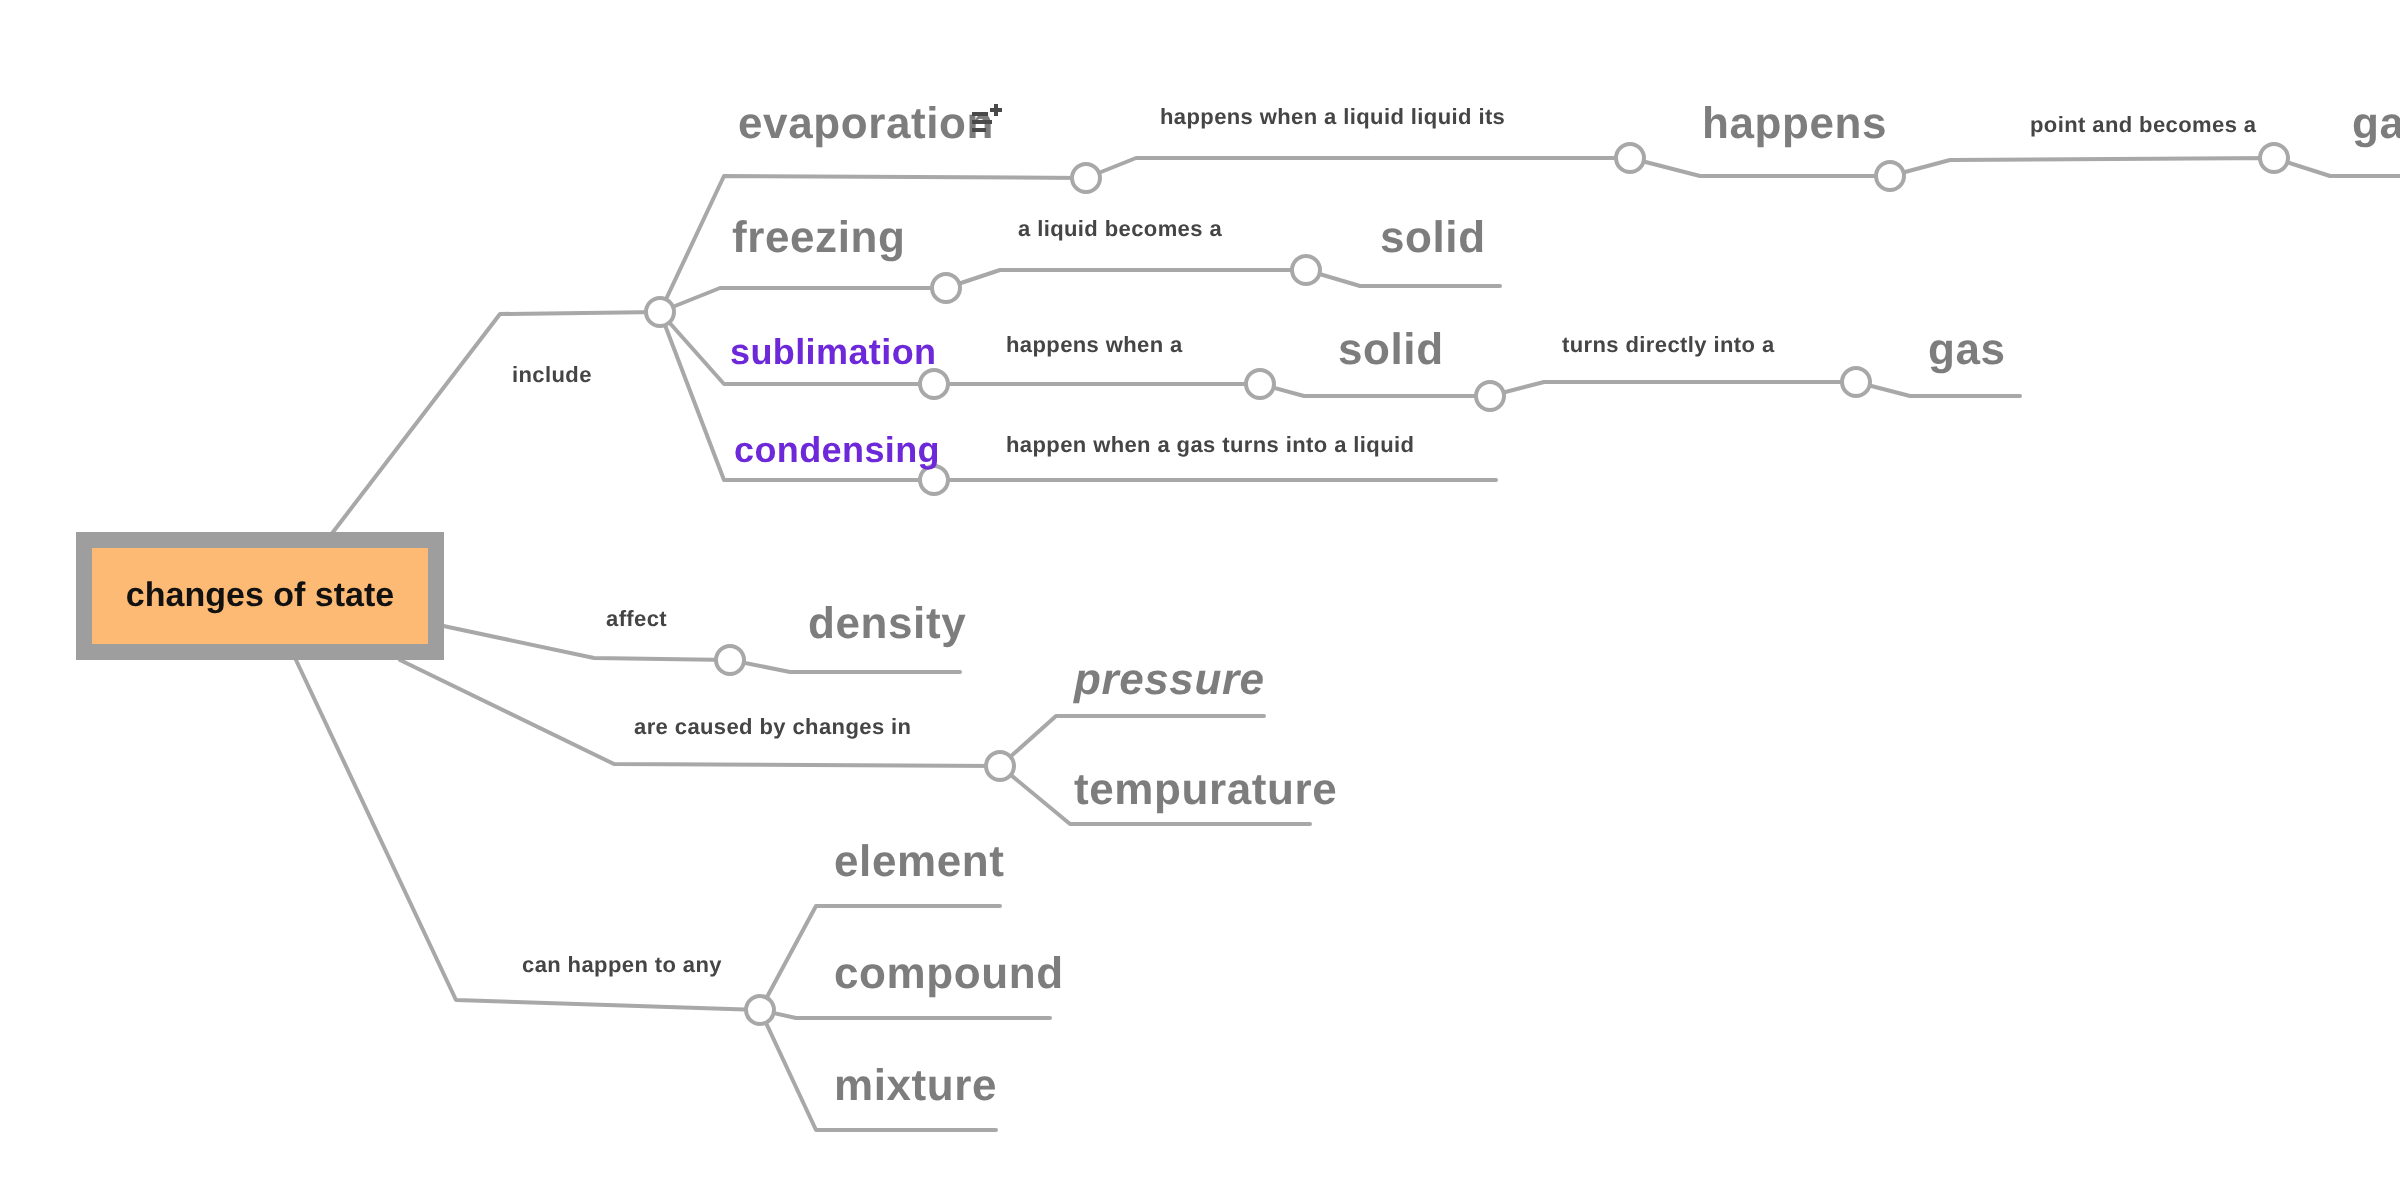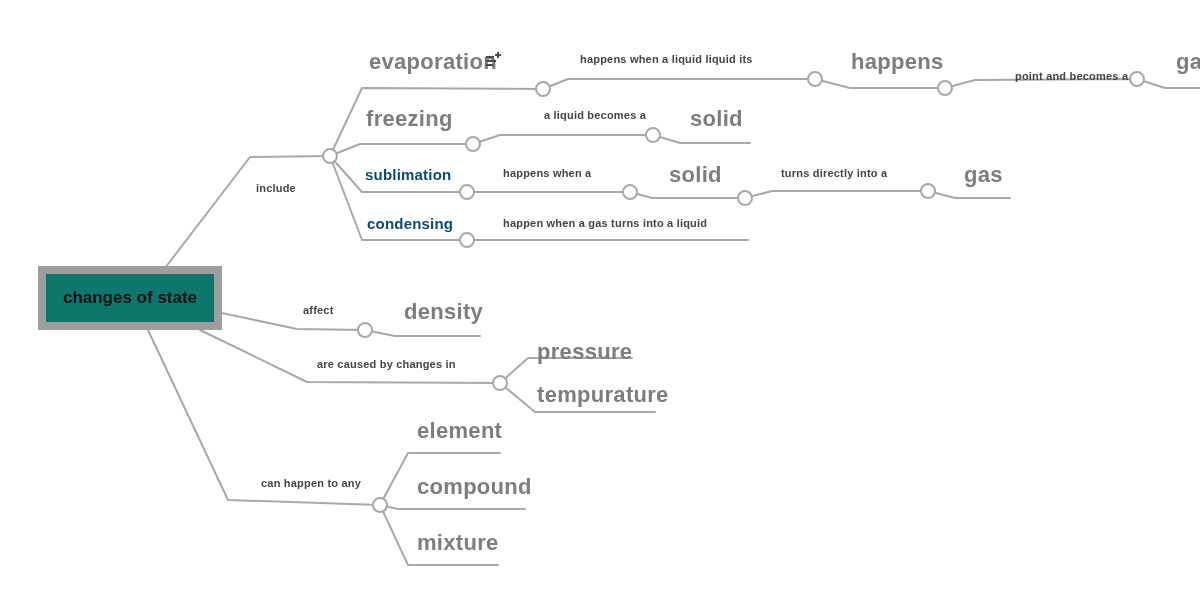--- a/index.html
+++ b/index.html
@@ -3,25 +3,25 @@
 <meta charset="utf-8">
 <style>
   html,body{margin:0;padding:0;background:#fff;}
   .canvas{
     position:relative;width:1200px;height:600px;overflow:hidden;background:#ffffff;
     font-family:"Liberation Sans","DejaVu Sans",sans-serif;
   }
   .edges-svg{position:absolute;left:0;top:0;width:1200px;height:600px;}
   .lbl{position:absolute;white-space:nowrap;font-weight:700;line-height:1;cursor:default;}
   .node-l{font-size:22px;color:#7d7d7d;letter-spacing:.3px;}
-  .node-m{font-size:15px;color:#0c4a6e;letter-spacing:.2px;}
+  .node-m{font-size:18px;color:#6d28d9;letter-spacing:.2px;}
   .edge-lbl{font-size:11px;color:#454545;letter-spacing:.2px;}
   .root-node{
     position:absolute;left:38px;top:266px;width:168px;height:48px;
-    background:#0f766e;border:8px solid #9e9e9e;
+    background:#fdba74;border:8px solid #9e9e9e;
     display:flex;align-items:center;justify-content:center;
     font-size:17px;font-weight:700;color:#111;white-space:nowrap;cursor:pointer;
   }
   .note-icon{position:absolute;left:484px;top:51px;width:18px;height:18px;cursor:pointer;}
 </style>
 </head>
 <body>
 
 <div class="canvas">
 
@@ -69,41 +69,41 @@
     <g stroke="#4a4a4a" stroke-width="2" stroke-linecap="butt">
       <line x1="2" y1="6" x2="10" y2="6"></line>
       <line x1="2" y1="10" x2="12" y2="10"></line>
       <line x1="2" y1="14" x2="9" y2="14"></line>
       <line x1="11" y1="4" x2="17" y2="4"></line>
       <line x1="14" y1="1" x2="14" y2="7"></line>
     </g>
   </svg>
   <span class="lbl edge-lbl" style="left:580px;top:54px;">happens when a liquid liquid its</span>
   <span class="lbl node-l" style="left:851px;top:51px;">happens</span>
-  <span class="lbl edge-lbl" style="left:983px;top:71px;padding-left:32px;">point and becomes a</span>
+  <span class="lbl edge-lbl" style="left:983px;top:58px;padding-left:32px;">point and becomes a</span>
   <span class="lbl node-l" style="left:1176px;top:51px;">gas</span>
 
   <span class="lbl node-l" style="left:366px;top:108px;">freezing</span>
-  <span class="lbl edge-lbl" style="left:509px;top:110px;margin-left:35px;">a liquid becomes a</span>
+  <span class="lbl edge-lbl" style="left:509px;top:110px;">a liquid becomes a</span>
   <span class="lbl node-l" style="left:690px;top:108px;">solid</span>
 
   <span class="lbl node-m" style="left:365px;top:167px;">sublimation</span>
   <span class="lbl edge-lbl" style="left:503px;top:168px;">happens when a</span>
   <span class="lbl node-l" style="left:669px;top:164px;">solid</span>
   <span class="lbl edge-lbl" style="left:781px;top:168px;">turns directly into a</span>
   <span class="lbl node-l" style="left:964px;top:164px;">gas</span>
 
   <span class="lbl node-m" style="left:367px;top:216px;">condensing</span>
   <span class="lbl edge-lbl" style="left:503px;top:218px;">happen when a gas turns into a liquid</span>
 
   <span class="lbl edge-lbl" style="left:303px;top:305px;">affect</span>
   <span class="lbl node-l" style="left:404px;top:301px;">density</span>
 
   <span class="lbl edge-lbl" style="left:317px;top:359px;">are caused by changes in</span>
-  <span class="lbl node-l" style="left:537px;top:341px;">pressure</span>
+  <span class="lbl node-l" style="left:537px;top:329px;font-style:italic;">pressure</span>
   <span class="lbl node-l" style="left:537px;top:384px;">tempurature</span>
 
   <span class="lbl edge-lbl" style="left:241px;top:478px;margin-left:20px;">can happen to any</span>
   <span class="lbl node-l" style="left:417px;top:420px;">element</span>
   <span class="lbl node-l" style="left:417px;top:476px;">compound</span>
   <span class="lbl node-l" style="left:417px;top:532px;">mixture</span>
 
 </div>
 
 </body></html>

